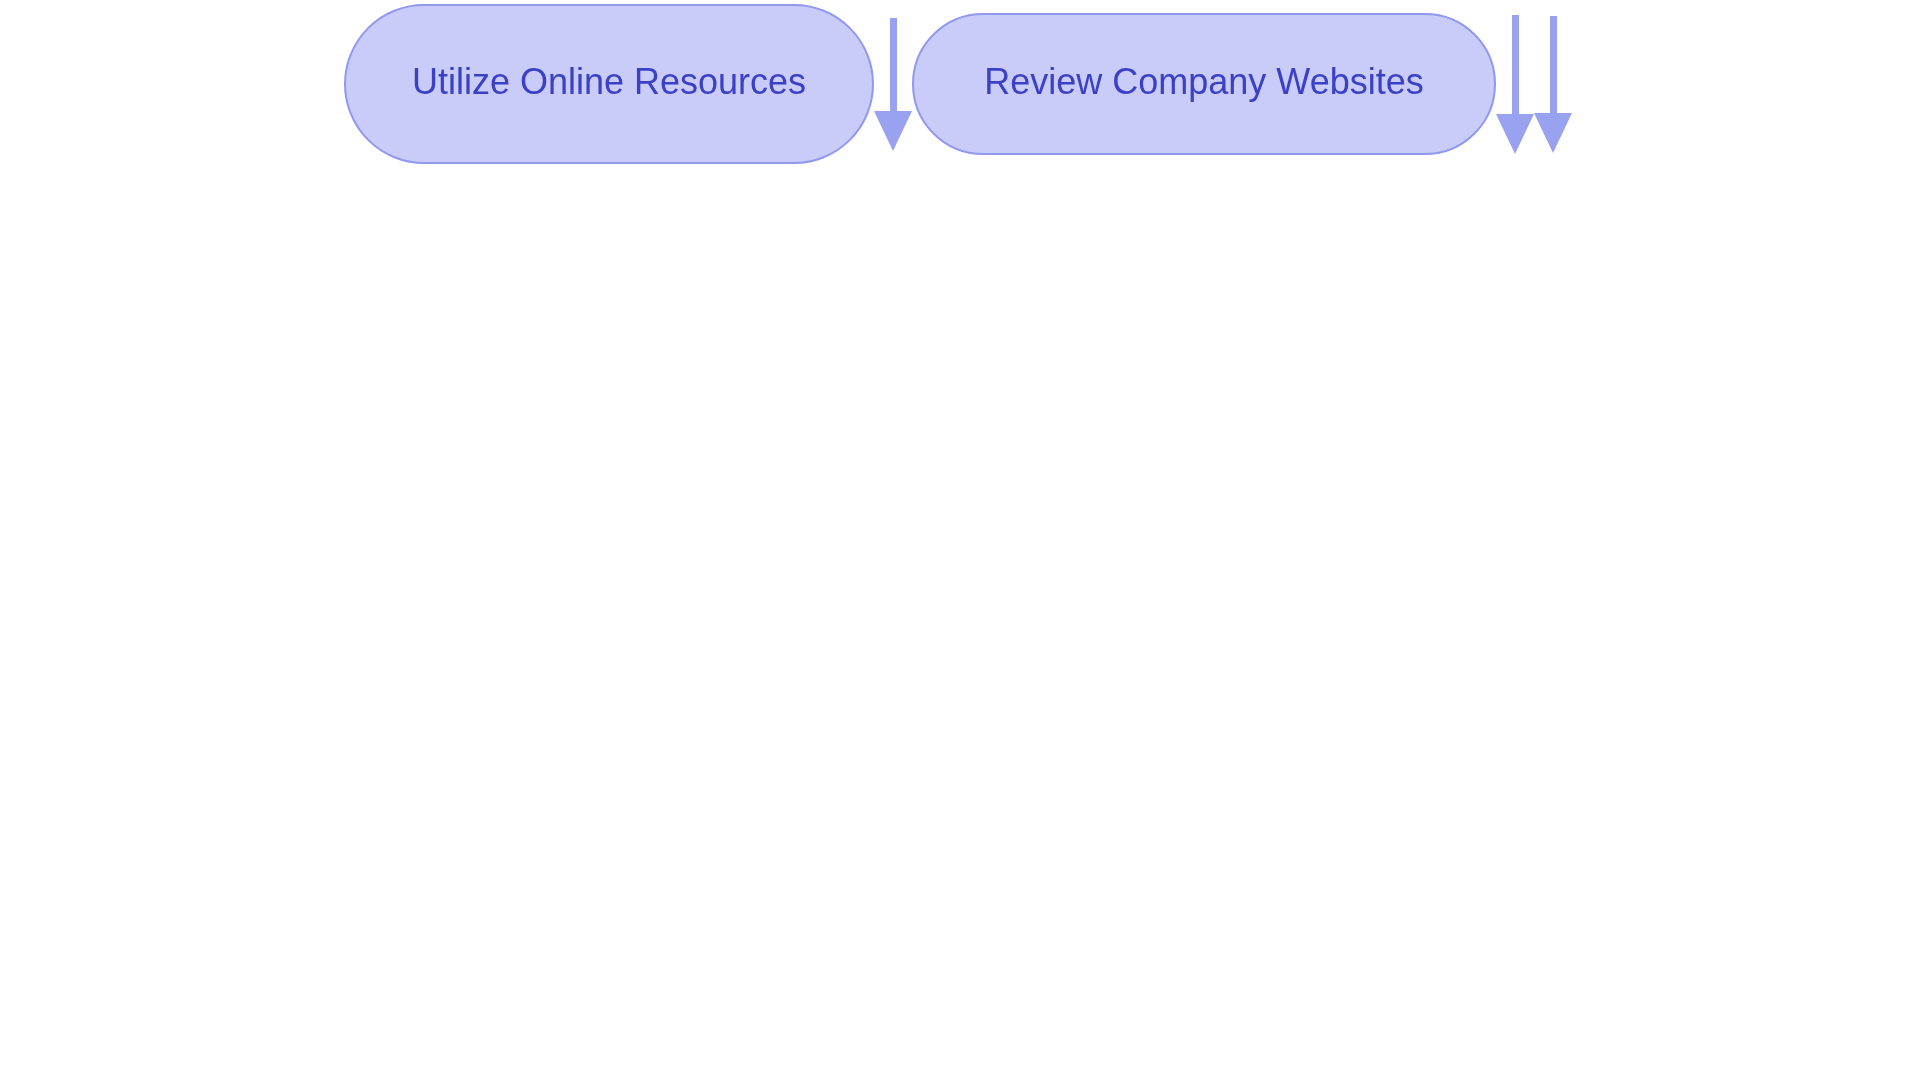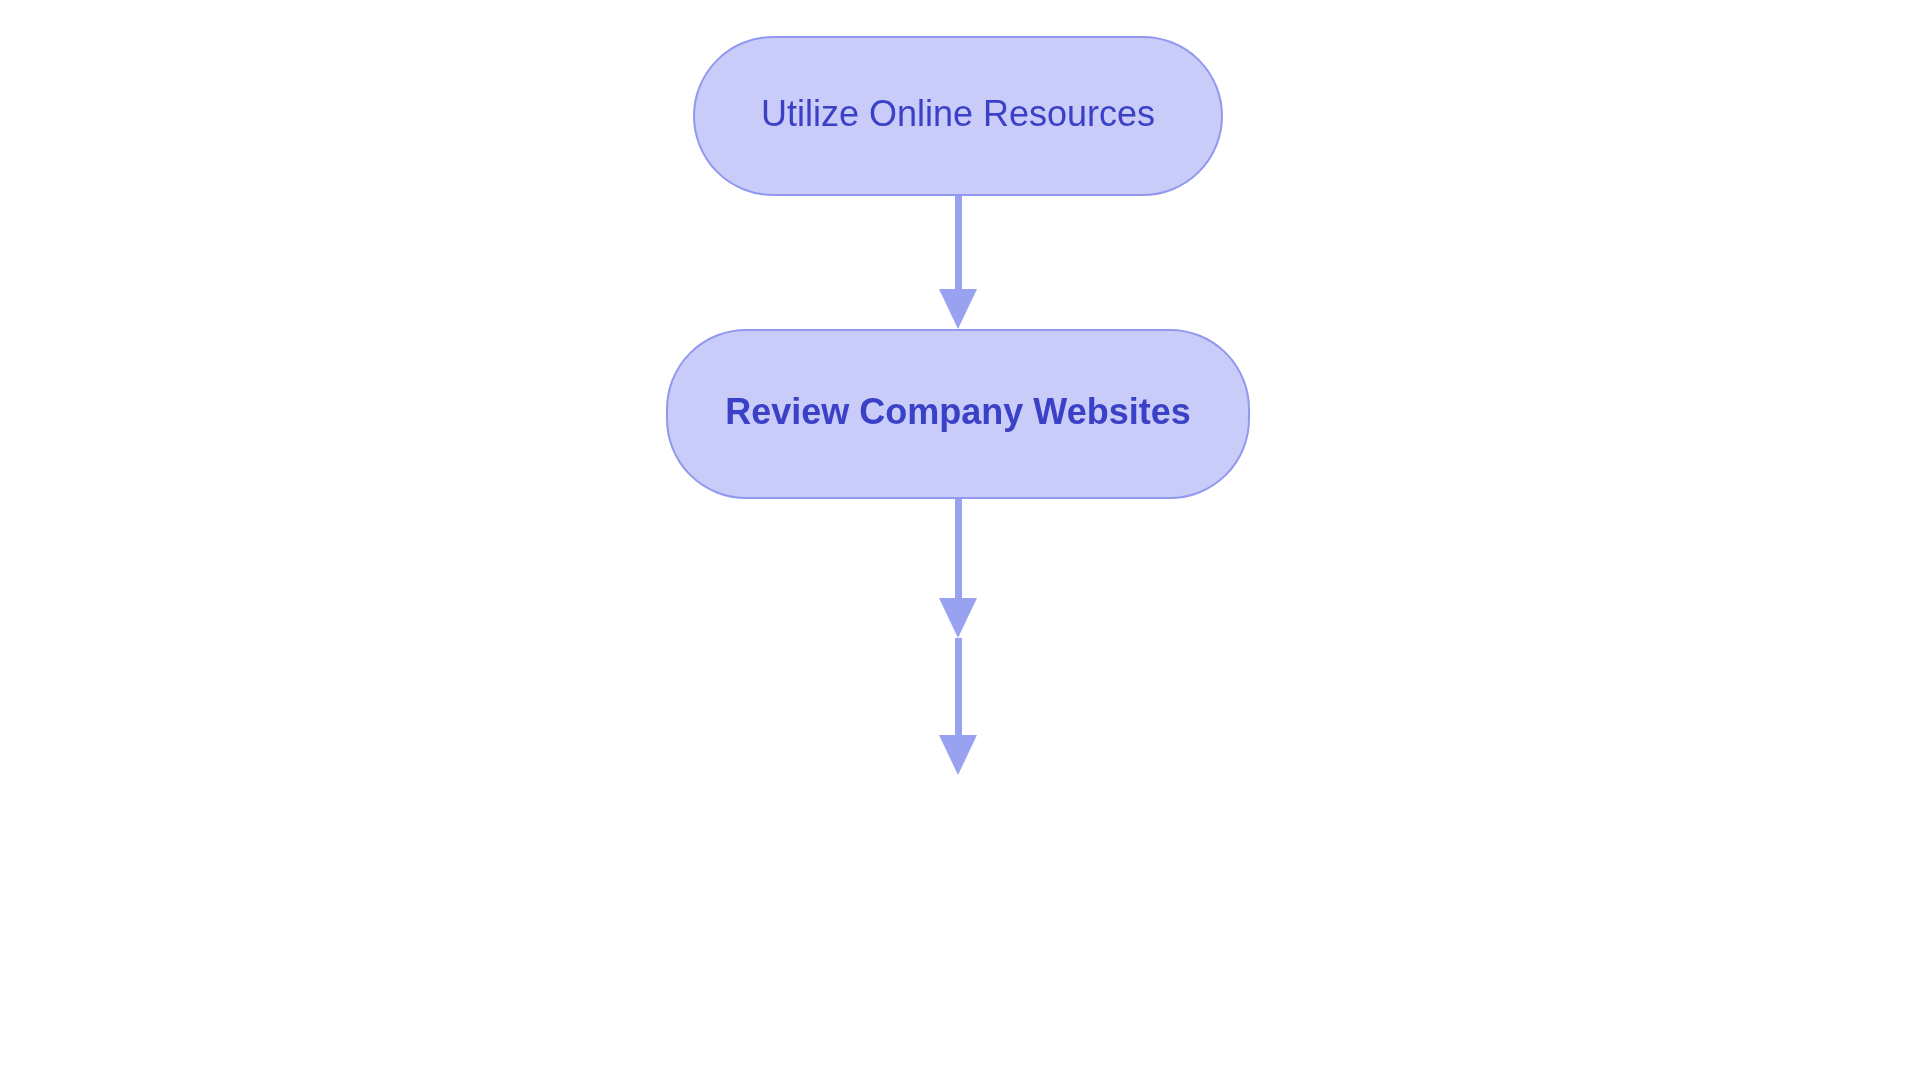--- a/index.html
+++ b/index.html
@@ -18,40 +18,40 @@
     height: 1083px;
     background: #ffffff;
   }
 
   .flow-column {
     position: absolute;
     left: 958px;
     top: 0;
     transform: translateX(-50%);
     display: flex;
-    flex-direction: column;
+    flex-direction: row;
     align-items: center;
-    padding-top: 36px;
+    padding-top: 4px;
   }
 
   .node {
     display: flex;
     align-items: center;
     justify-content: center;
     background: #c9cbf8;
     border: 2.5px solid #9199ee;
     border-radius: 80px;
     color: #3b41c6;
     font-size: 36px;
     line-height: 1;
     white-space: nowrap;
   }
 
   .node-1 { width: 530px; height: 160px; }
-  .node-2 { width: 584px; height: 170px; font-weight: bold; }
+  .node-2 { width: 584px; height: 142px; }
   .node-3 { width: 540px; height: 155px; }
   .node-4 { width: 535px; height: 158px; }
 
   .node-label {
     display: inline-block;
     padding-bottom: 4px;
   }
 
   .arrow {
     display: flex;

